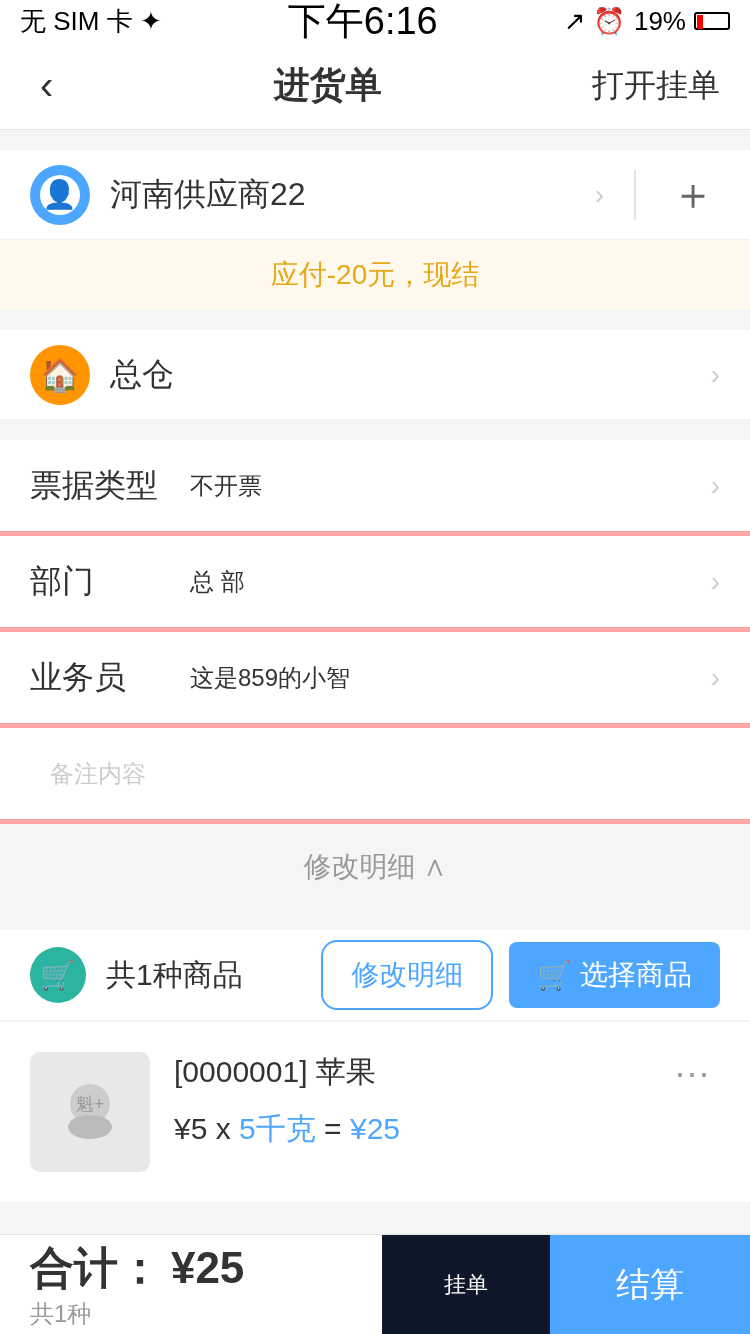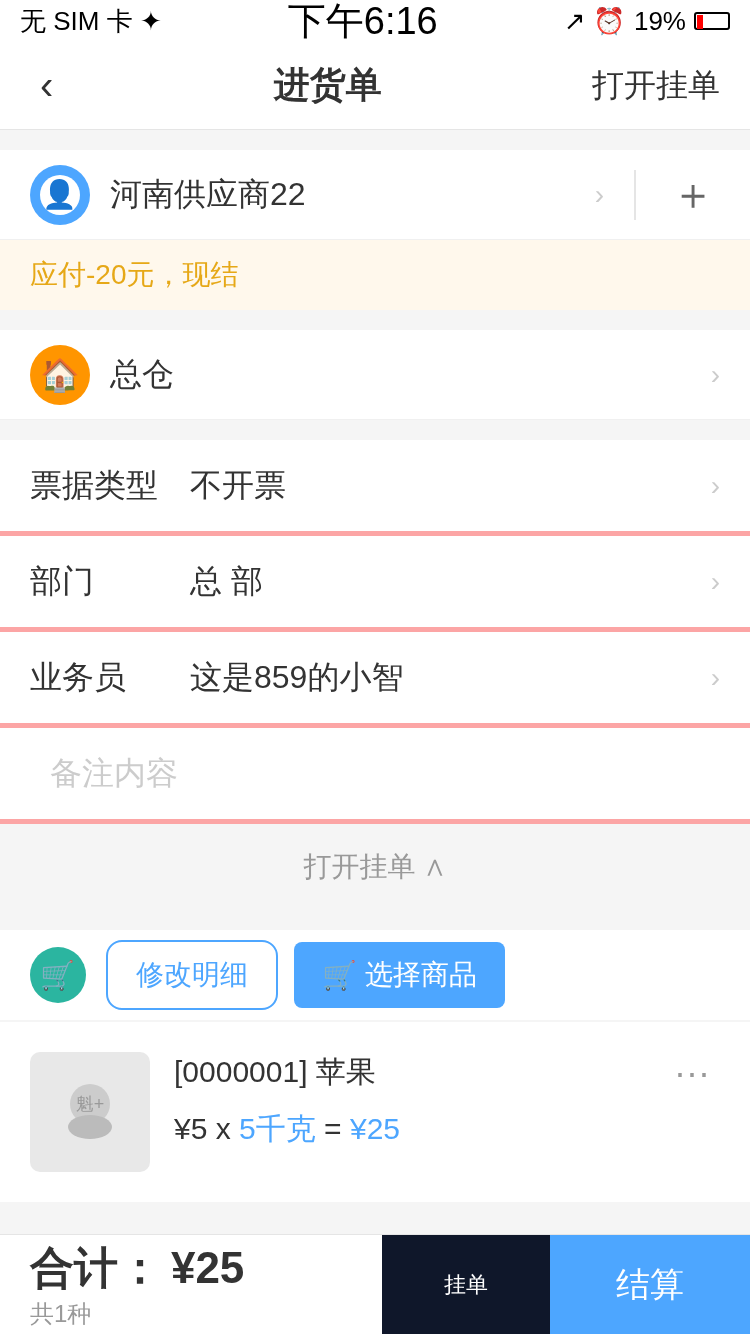--- a/index.html
+++ b/index.html
@@ -118,20 +118,21 @@
       background: #e5e5e5;
       margin: 0 30px 0 0;
     }
 
     
     .notice-bar {
       background: #FFF8EC;
       padding: 16px 30px;
       font-size: 28px;
       color: #E6A817;
+      text-align: center;
     }
 
     
     .warehouse-row {
       display: flex;
       align-items: center;
       padding: 0 30px;
       height: 90px;
       background: #fff;
       border-bottom: 1px solid #f0f0f0;
@@ -171,21 +172,21 @@
       cursor: pointer;
     }
     .form-label {
       font-size: 32px;
       color: #333;
       width: 140px;
       flex-shrink: 0;
     }
     .form-value {
       flex: 1;
-      font-size: 32px;
+      font-size: 24px;
       color: #333;
       padding-left: 20px;
     }
     .form-value.placeholder {
       color: #ccc;
     }
 
     
     .collapse-btn {
       background: #f5f5f5;
@@ -407,26 +408,27 @@
     <div class="form-label">业务员</div>
     <div class="form-value">这是859的小智</div>
     <span class="row-chevron">›</span>
   </div>
 
   <div class="form-row">
     <div class="form-value placeholder">备注内容</div>
   </div>
 </div>
 
-<div class="collapse-btn">打开挂单 ∧</div>
+<div class="collapse-btn">修改明细 ∧</div>
 
 <div class="product-header">
   <div class="product-icon">
     <span style="font-size:28px;">🛒</span>
   </div>
+  <div class="product-count">共1种商品</div>
   <button class="btn-outline">修改明细</button>
   <button class="btn-solid">
     <span>🛒</span>
     <span>选择商品</span>
   </button>
 </div>
 
 <div class="product-card">
   <div class="product-thumb">
     <svg width="80" height="80" viewBox="0 0 80 80">

